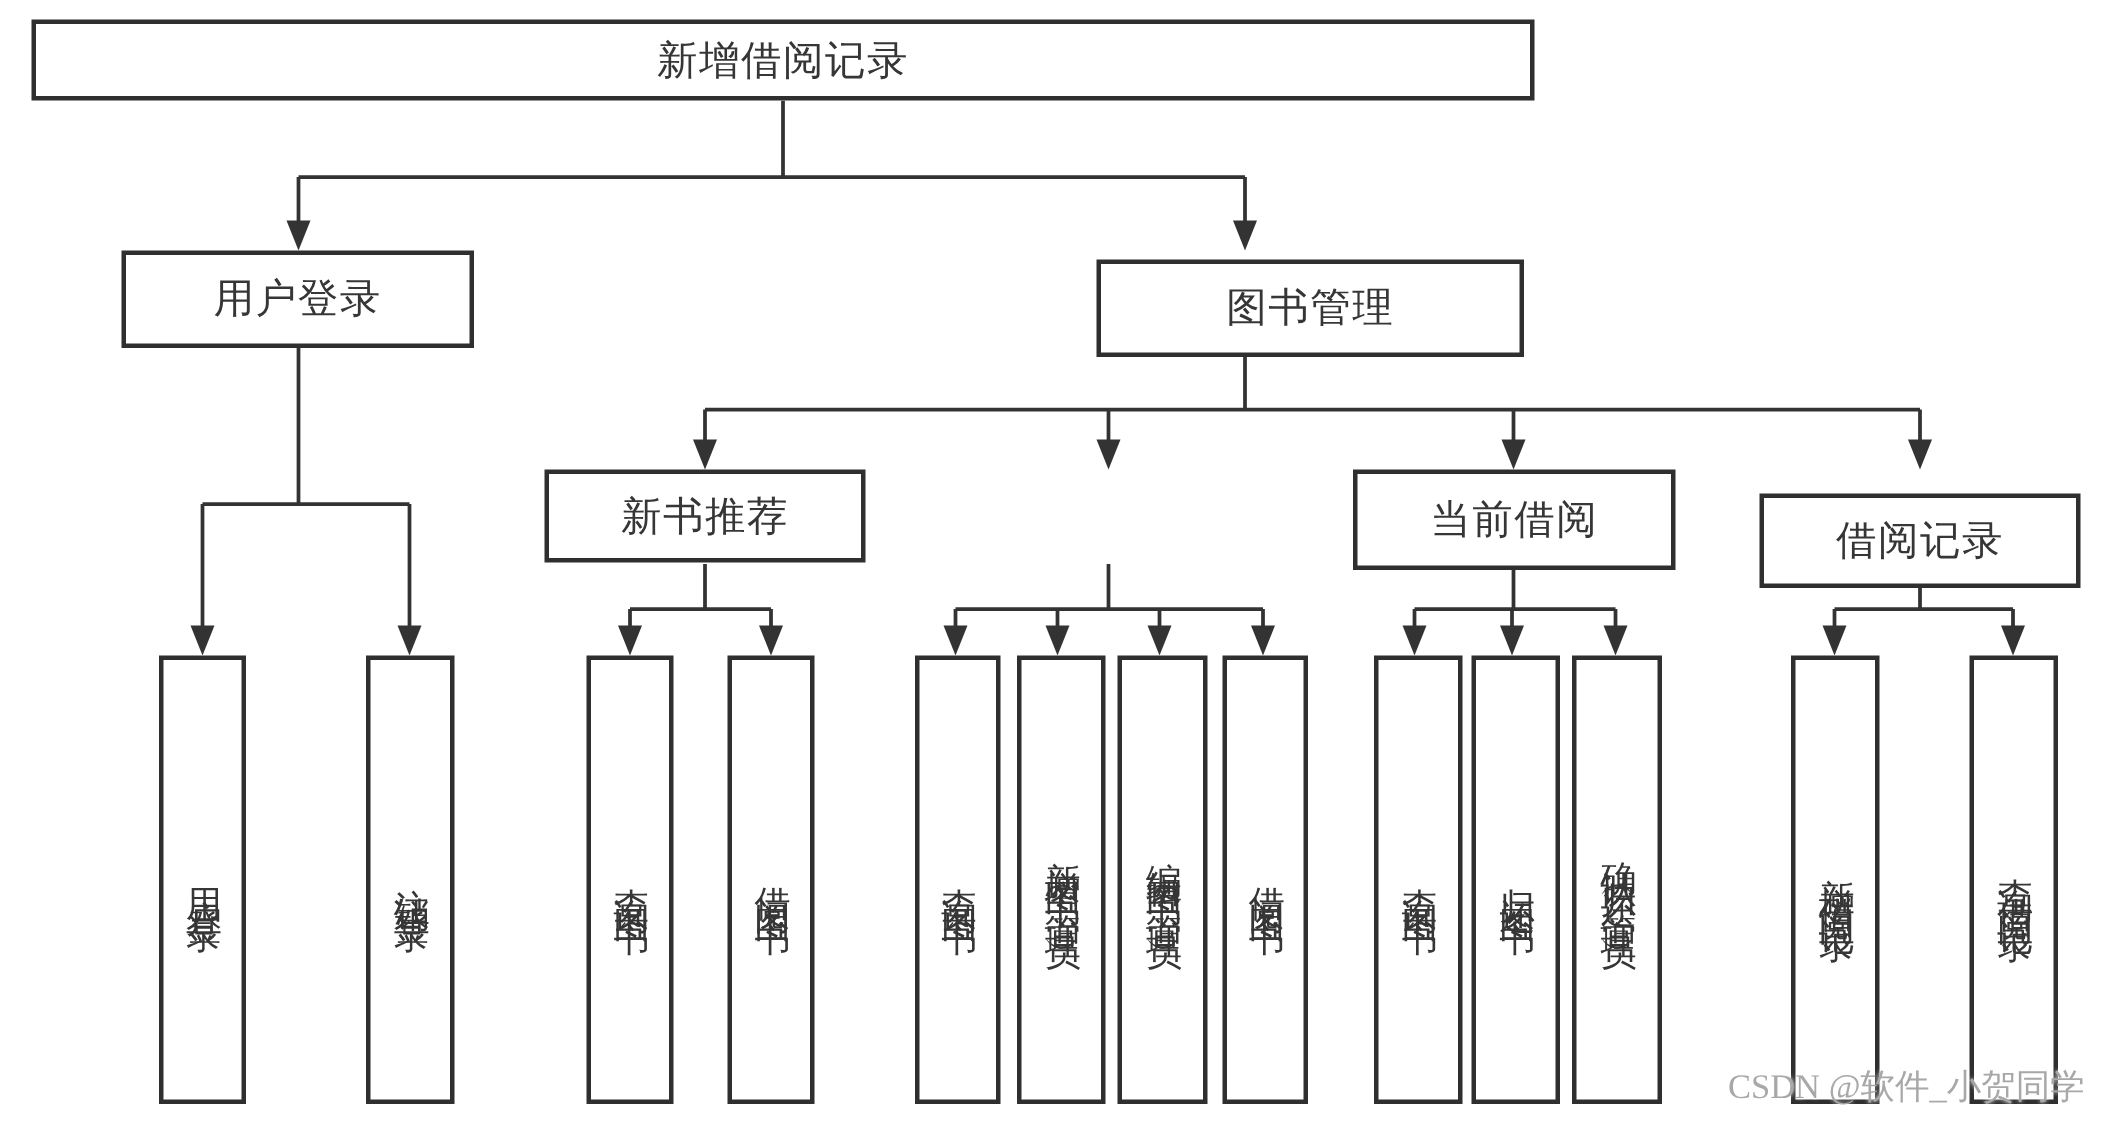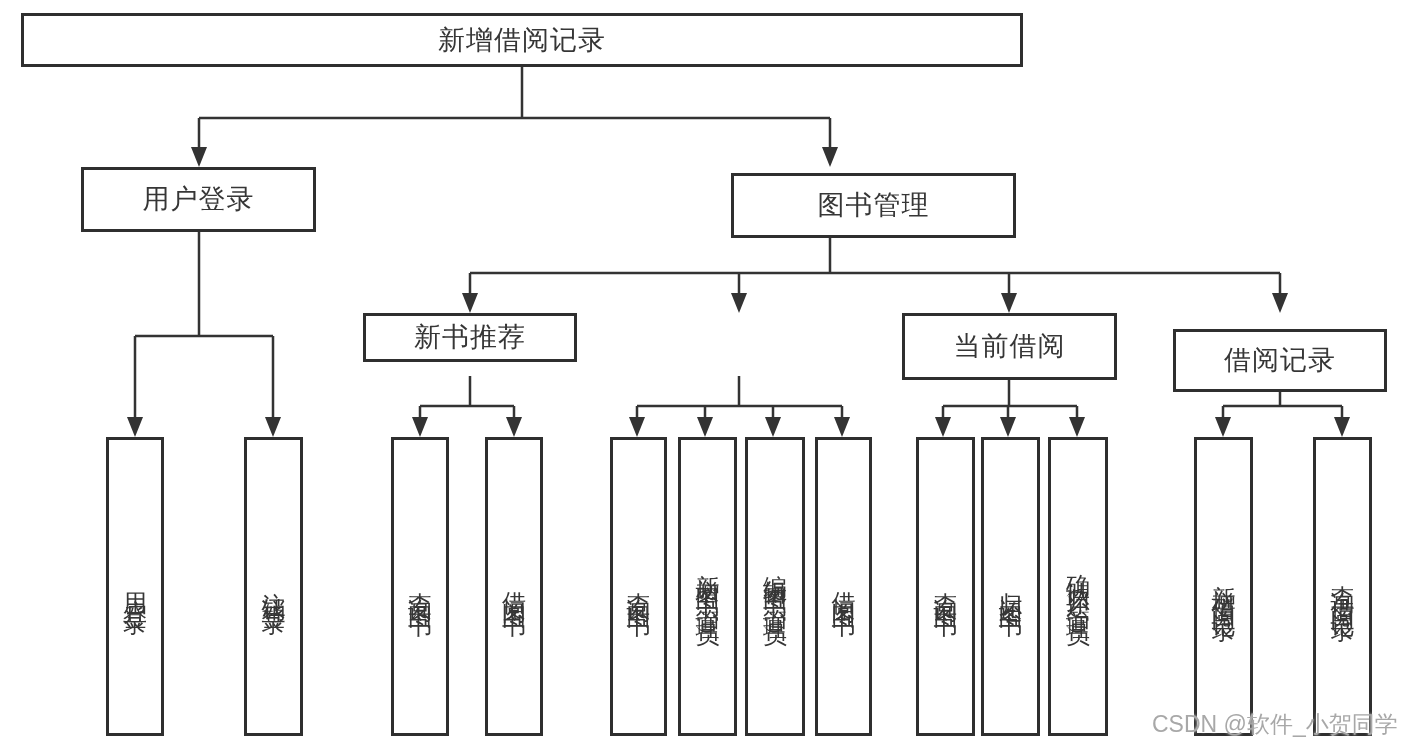--- a/index.html
+++ b/index.html
@@ -60,20 +60,21 @@
     position: absolute;
     left: 1152px;
     top: 712px;
     width: 253px;
     font-size: 23px;
     line-height: 1.1;
     color: #a8a8a8;
     text-shadow: 0 0 3px rgba(255,255,255,0.95);
     z-index: 5;
     white-space: nowrap;
+    font-family: Liberation Serif, serif;
   }
 </style>
 </head>
 <body>
 
 <div class="stage">
 
   <svg class="connectors" viewBox="0 0 1405 747">
 
     <path d="M522 67 V118 M199 118 H830 M199 118 V157 M830 118 V157"></path>
@@ -108,21 +109,21 @@
     <path d="M1280 376 V406 M1223 406 H1342 M1223 406 V427 M1342 406 V427"></path>
     <polygon points="1215,417 1231,417 1223,437"></polygon>
     <polygon points="1334,417 1350,417 1342,437"></polygon>
   </svg>
 
   <div class="box hbox" style="left:21px; top:13px; width:1002px; height:54px;">新增借阅记录</div>
 
   <div class="box hbox" style="left:81px; top:167px; width:235px; height:65px;">用户登录</div>
   <div class="box hbox" style="left:711px; top:173px; width:285px; height:65px;margin-left:20px;">图书管理</div>
 
-  <div class="box hbox" style="left:363px; top:313px; width:214px; height:49px;">新书推荐</div>
+  <div class="box hbox" style="left:363px; top:313px; width:214px; height:62px;">新书推荐</div>
   <div class="box hbox" style="left:902px; top:313px; width:215px; height:67px;">当前借阅</div>
   <div class="box hbox" style="left:1173px; top:313px; width:214px; height:63px;margin-top:16px;">借阅记录</div>
 
   <div class="box vbox" style="left:106px; top:437px; width:58px; height:299px;">用户登录</div>
   <div class="box vbox" style="left:244px; top:437px; width:59px; height:299px;">注销登录</div>
 
   <div class="box vbox" style="left:391px; top:437px; width:58px; height:299px;">查询图书</div>
   <div class="box vbox" style="left:485px; top:437px; width:58px; height:299px;">借阅图书</div>
 
   <div class="box vbox" style="left:610px; top:437px; width:57px; height:299px;">查询图书</div>

